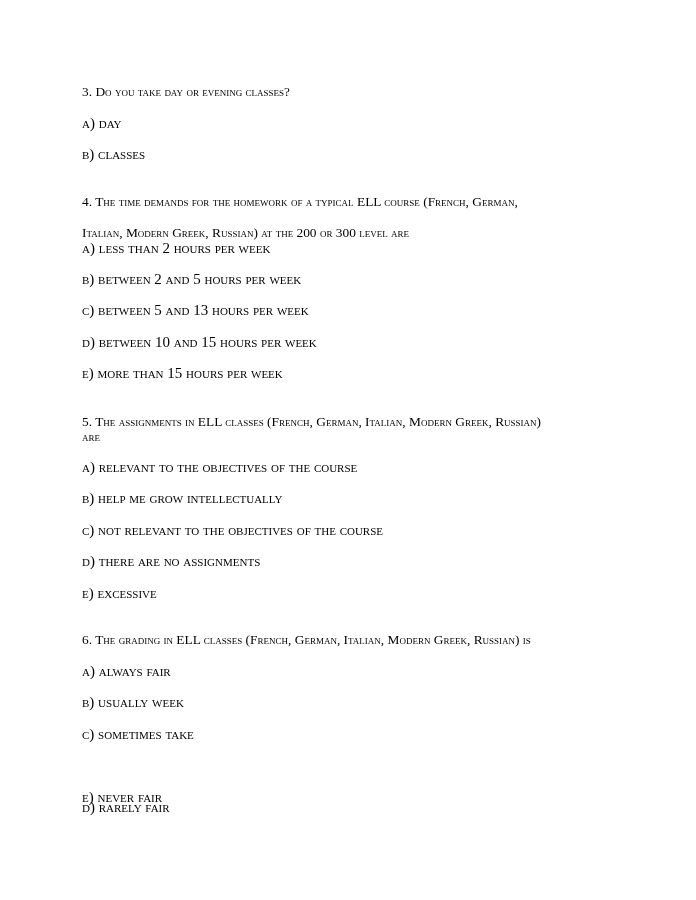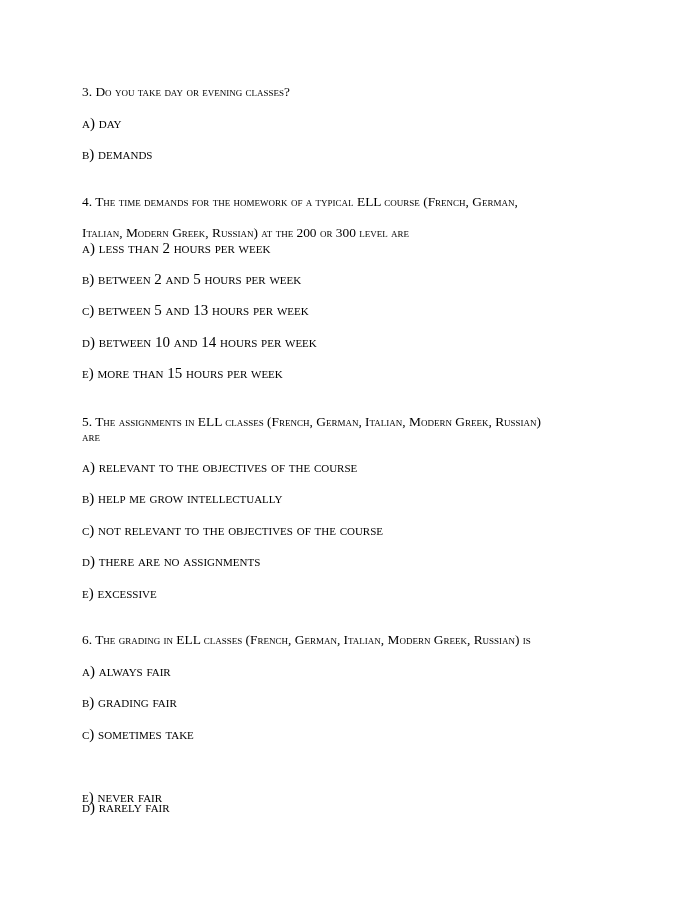--- a/index.html
+++ b/index.html
@@ -33,45 +33,45 @@
     .q { font-size: 13.4px; }
   </style>
 </head>
 <body>
 
 <div class="page">
 
   <div>
     <div class="line q" style="top:84px">3. Do you take day or evening classes?</div>
     <div class="line" style="top:116px">a) day</div>
-    <div class="line" style="top:147px">b) demands</div>
+    <div class="line" style="top:147px">b) classes</div>
   </div>
 
   <div>
     <div class="line q" style="top:194px">4. The time demands for the homework of a typical ELL course (French, German,</div>
     <div class="line q" style="top:225px">Italian, Modern Greek, Russian) at the 200 or 300 level are</div>
     <div class="line" style="top:241px">a) less than 2 hours per week</div>
     <div class="line" style="top:272px">b) between 2 and 5 hours per week</div>
     <div class="line" style="top:303px">c) between 5 and 13 hours per week</div>
-    <div class="line" style="top:335px">d) between 10 and 14 hours per week</div>
+    <div class="line" style="top:335px">d) between 10 and 15 hours per week</div>
     <div class="line" style="top:366px">e) more than 15 hours per week</div>
   </div>
 
   <div>
     <div class="line q" style="top:414px">5. The assignments in ELL classes (French, German, Italian, Modern Greek, Russian)</div>
     <div class="line q" style="top:429px">are</div>
     <div class="line" style="top:460px">a) relevant to the objectives of the course</div>
     <div class="line" style="top:491px">b) help me grow intellectually</div>
     <div class="line" style="top:523px">c) not relevant to the objectives of the course</div>
     <div class="line" style="top:554px">d) there are no assignments</div>
     <div class="line" style="top:586px">e) excessive</div>
   </div>
 
   <div>
     <div class="line q" style="top:632px">6. The grading in ELL classes (French, German, Italian, Modern Greek, Russian) is</div>
     <div class="line" style="top:664px">a) always fair</div>
-    <div class="line" style="top:695px">b) grading fair</div>
+    <div class="line" style="top:695px">b) usually week</div>
     <div class="line" style="top:727px">c) sometimes take</div>
     <div class="line" style="top:800px">d) rarely fair</div>
     <div class="line" style="top:790px">e) never fair</div>
   </div>
 
 </div>
 
 </body></html>

